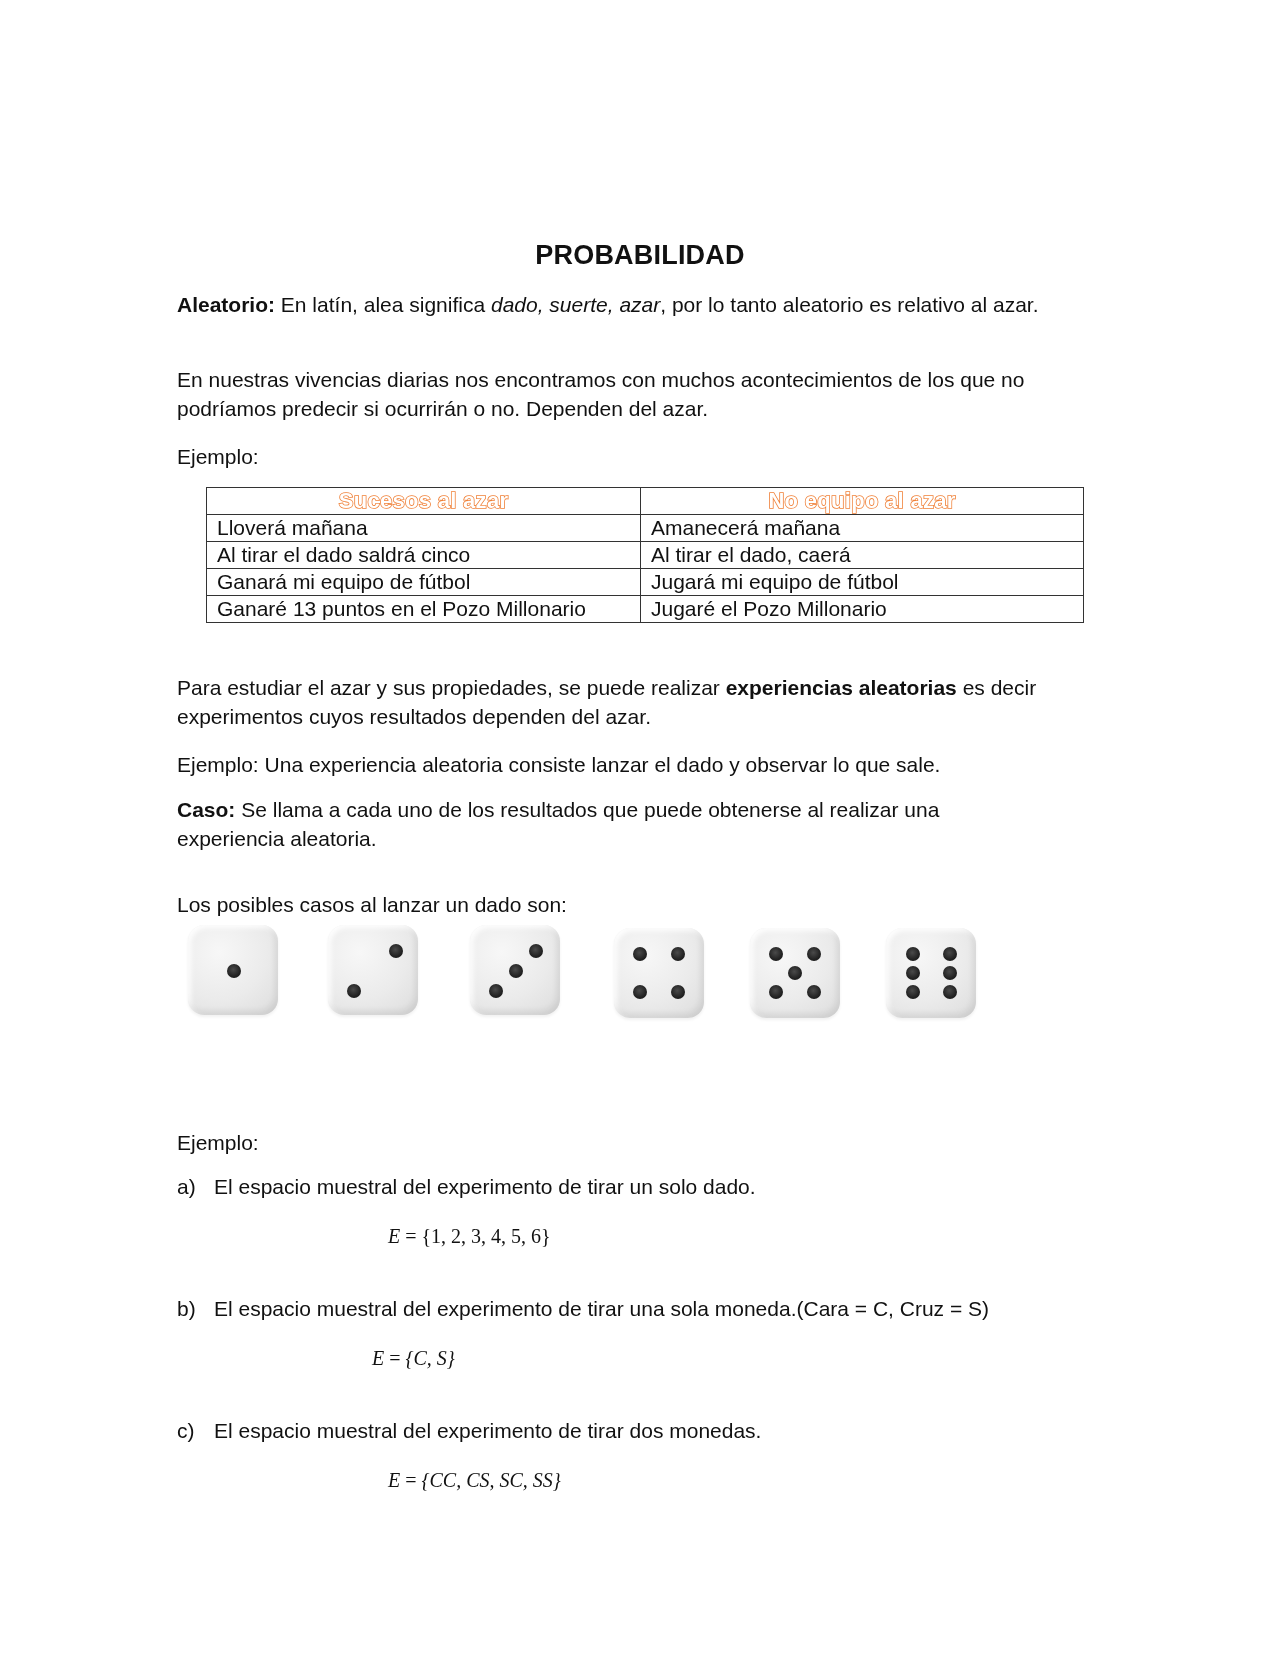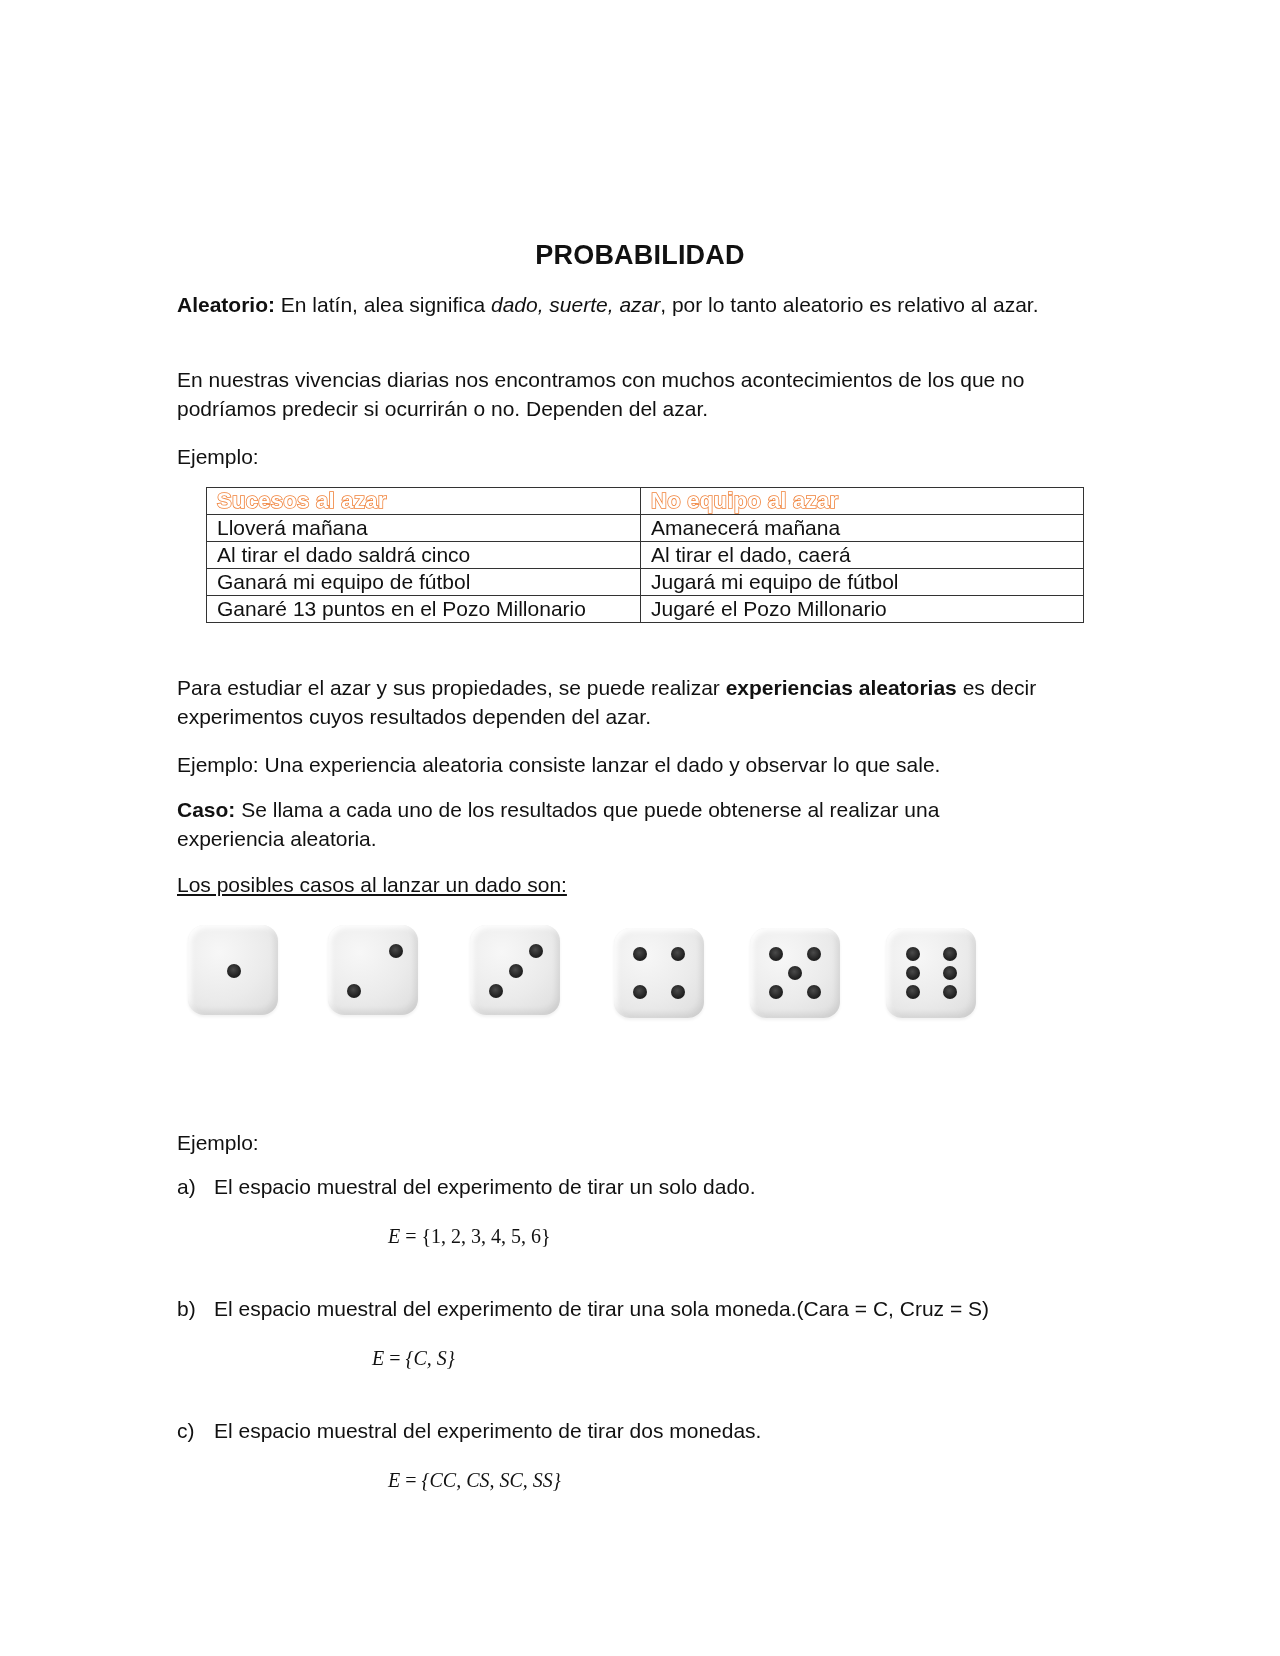--- a/index.html
+++ b/index.html
@@ -52,21 +52,21 @@
       border: 1.5px solid #333333;
       padding: 0 10px;
       height: 26px;
       line-height: 26px;
       text-align: left;
       font-weight: normal;
       white-space: nowrap;
       overflow: hidden;
     }
     .tbl th {
-      text-align: left;
+      text-align: center;
       font-weight: 900;
       font-size: 22px;
       color: #ffffff;
       -webkit-text-stroke: 1.6px #f0823a;
       paint-order: stroke fill;
       text-shadow: 0 0 0.5px #f0823a;
       letter-spacing: 0.3px;
     }
     .tbl col.c1 { width: 434px; }
     .tbl col.c2 { width: 443px; }
@@ -160,21 +160,21 @@
   <div class="abs para" style="top:673px; width:900px;">
     <span>Para estudiar el azar y sus propiedades, se puede realizar </span><span class="bold">experiencias aleatorias</span><span> es decir experimentos cuyos resultados dependen del azar.</span>
   </div>
 
   <div class="abs para" style="top:750px;">Ejemplo: Una experiencia aleatoria consiste lanzar el dado y observar lo que sale.</div>
 
   <div class="abs para" style="top:795px; width:860px;">
     <span class="bold">Caso:</span><span> Se llama a cada uno de los resultados que puede obtenerse al realizar una experiencia aleatoria.</span>
   </div>
 
-  <div class="abs para" style="top:870px;text-decoration:underline;">Los posibles casos al lanzar un dado son:</div>
+  <div class="abs para" style="top:890px;">Los posibles casos al lanzar un dado son:</div>
 
   <div class="dice-row">
     <div class="die" style="left:188px; top:925px;">
       <span class="pip" style="left:46px; top:46px;"></span>
     </div>
     <div class="die" style="left:328px; top:925px;">
       <span class="pip" style="left:68px; top:26px;"></span>
           <span class="pip" style="left:26px; top:66px;"></span>
     </div>
     <div class="die" style="left:470px; top:925px;">

